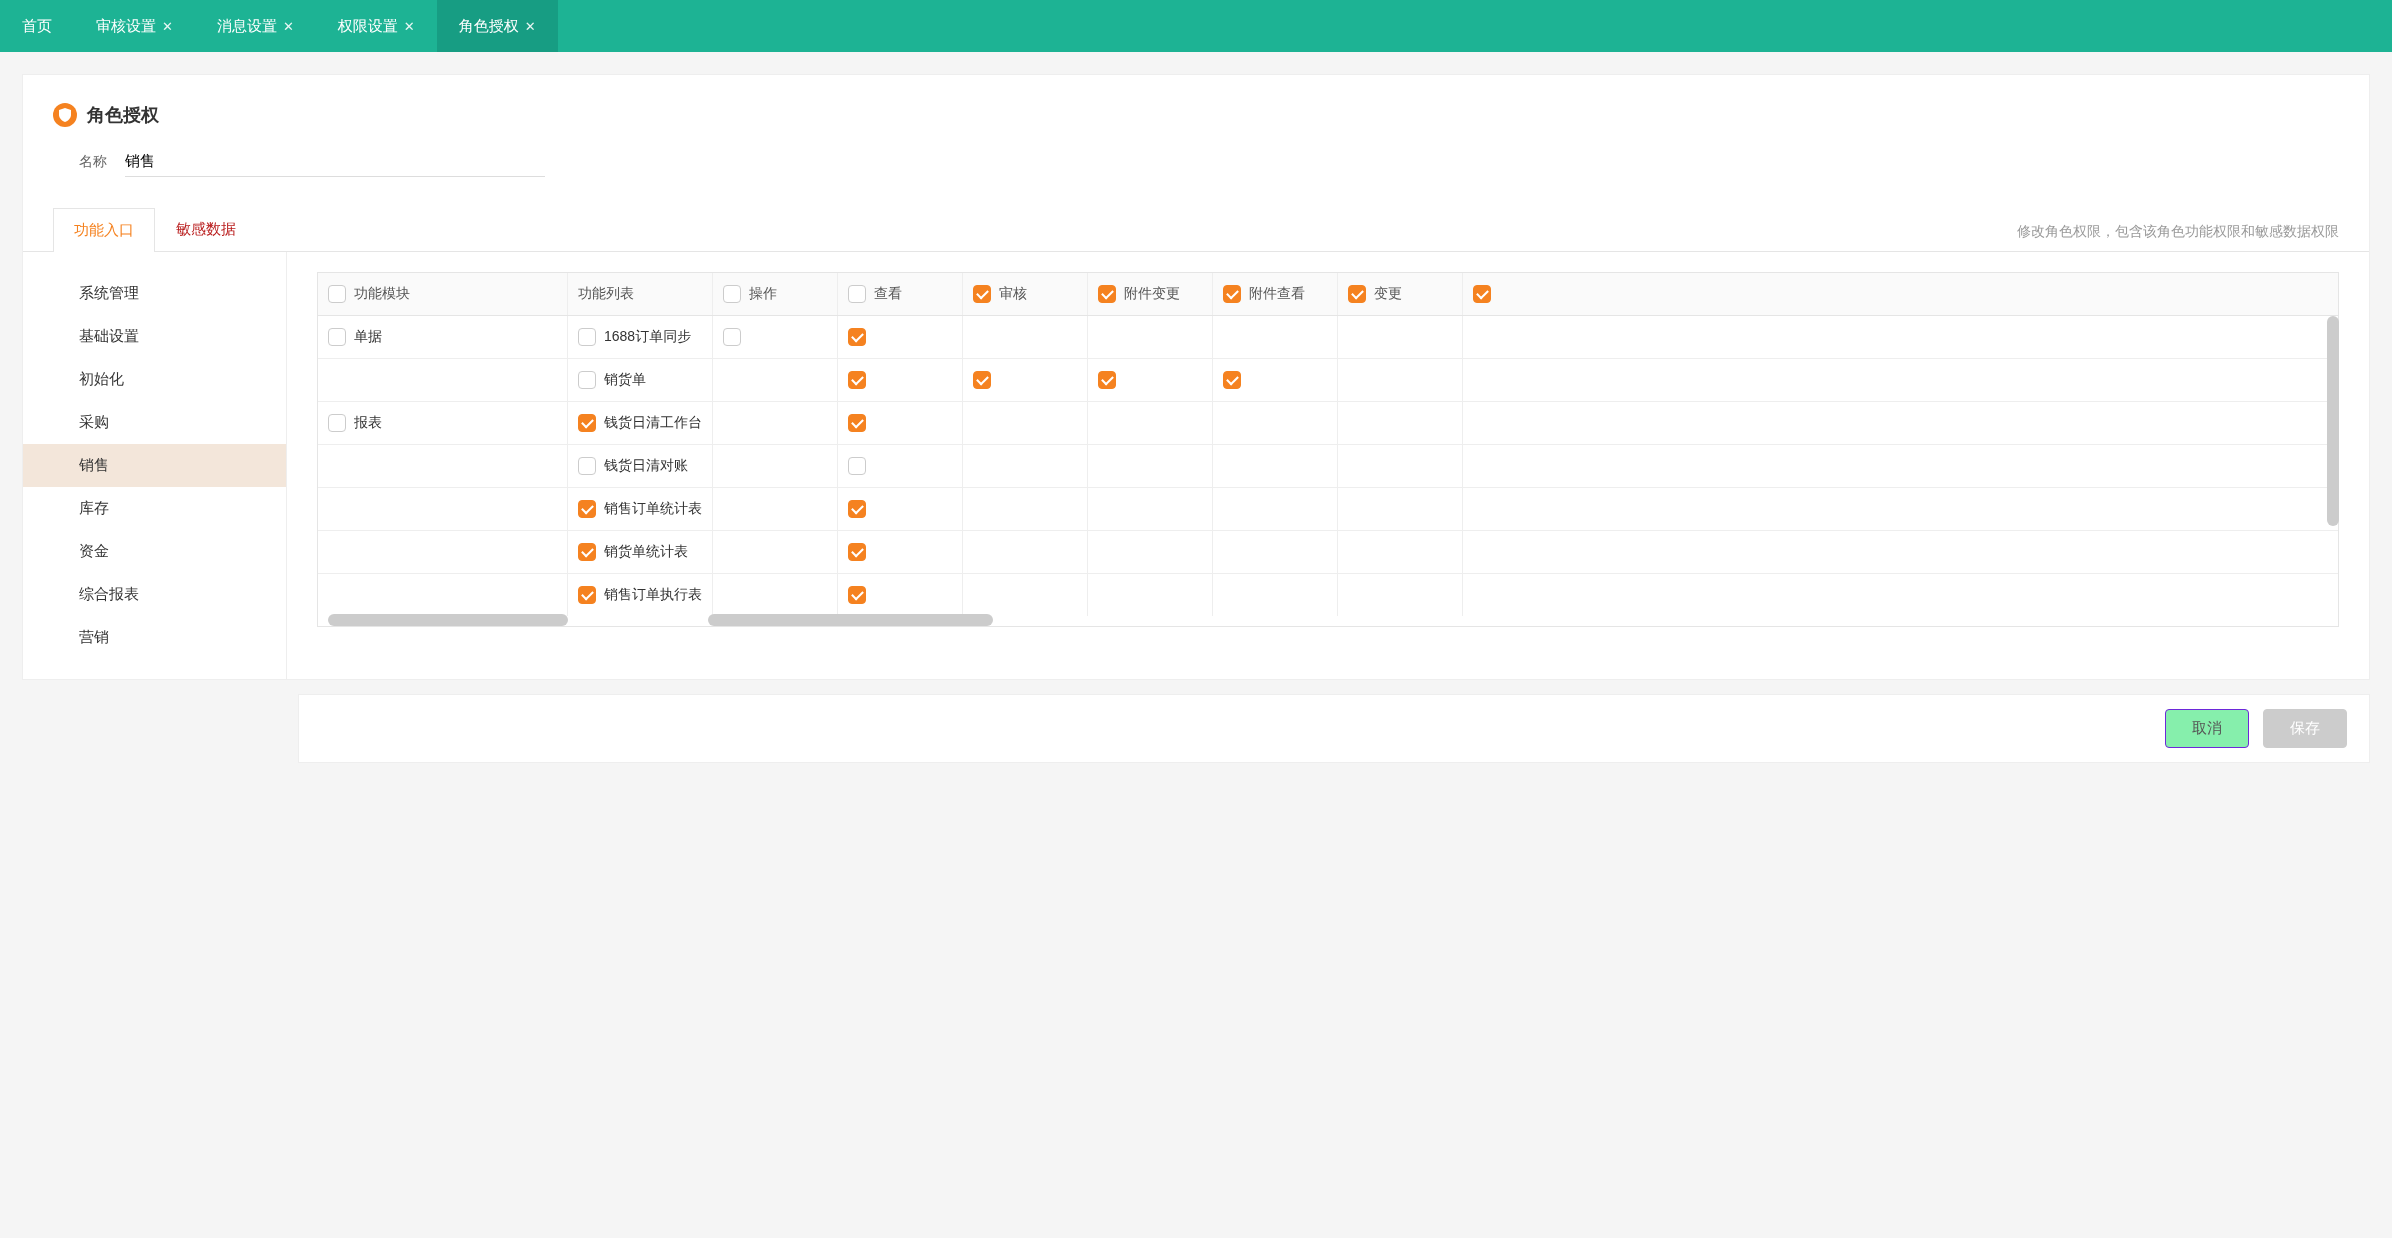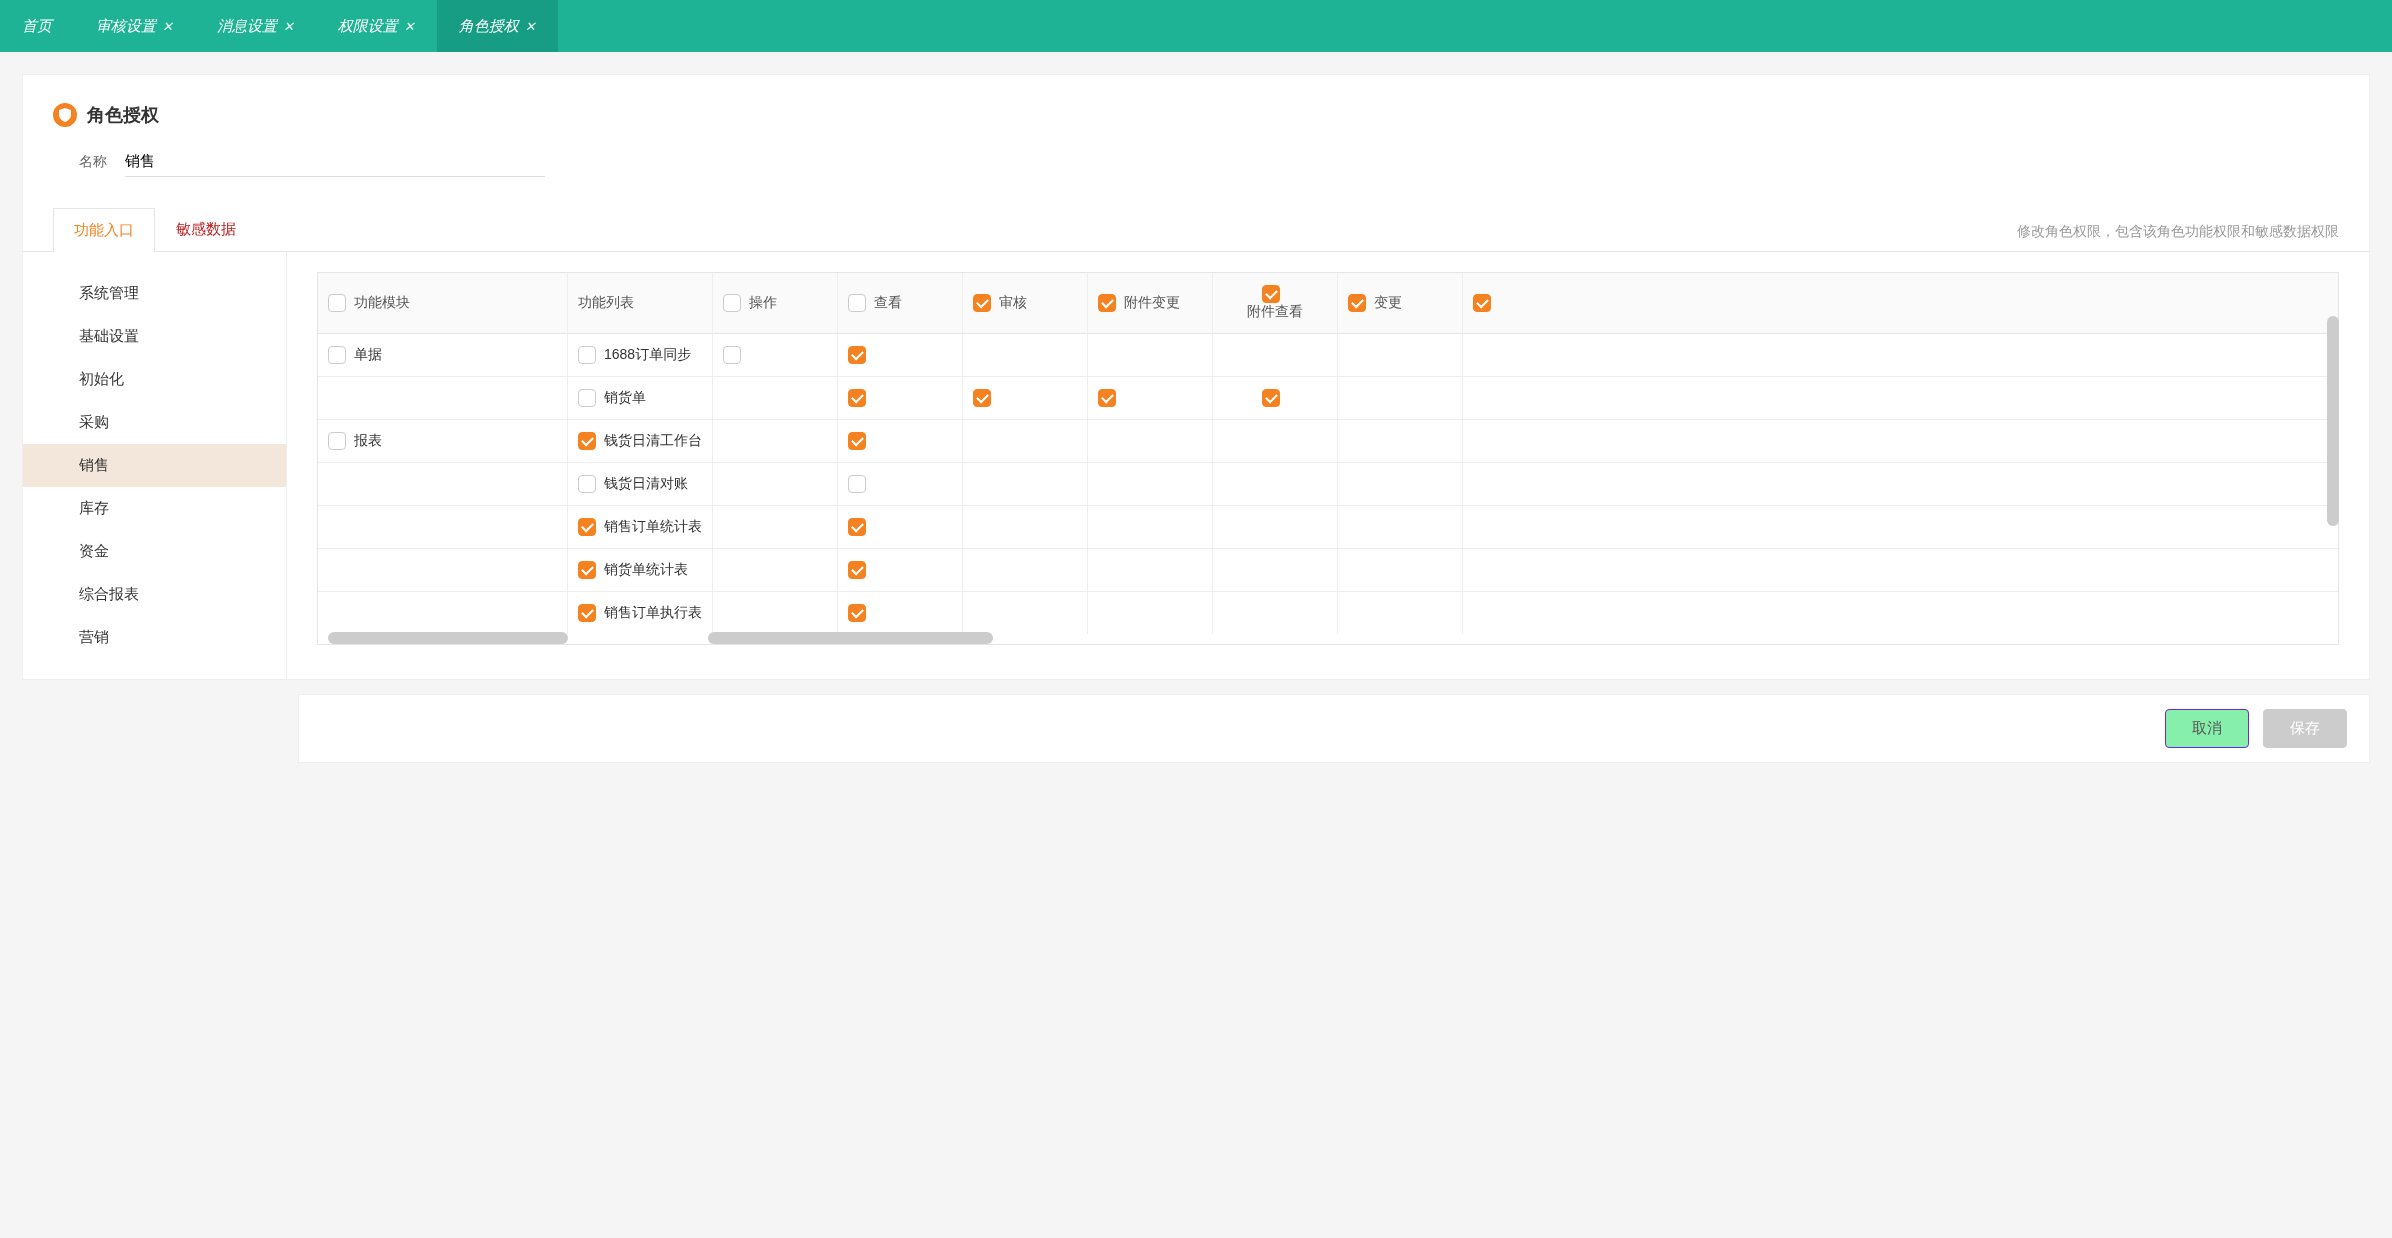--- a/index.html
+++ b/index.html
@@ -1,19 +1,19 @@
 <!DOCTYPE html>
 <html><head>
 <meta charset="utf-8">
 <style>
 * { box-sizing: border-box; margin: 0; padding: 0; }
 body { font-family: -apple-system, "PingFang SC", "Microsoft YaHei", sans-serif; font-size: 14px; color: #333; background: #f5f5f5; }
 
 
-.topnav { background: #1DB394; display: flex; height: 52px; font-style: italic; }
+.topnav { background: #1DB394; display: flex; height: 52px; }
 .topnav .tab { padding: 0 22px; display: flex; align-items: center; color: #fff; font-size: 15px; cursor: pointer; position: relative; }
 .topnav .tab.active { background: #179d83; }
 .topnav .tab .close { margin-left: 6px; font-size: 13px; opacity: 0.9; }
 
 
 .content { margin: 22px 22px 0 22px; background: #fff; padding: 28px 0 0 0; border: 1px solid #eee; }
 .page-header { display: flex; align-items: center; padding: 0 30px 20px 30px; }
 .shield-icon { display: inline-flex; width: 24px; height: 24px; border-radius: 50%; background: #f58220; color: #fff; align-items: center; justify-content: center; margin-right: 10px; font-size: 13px; }
 .page-header h1 { font-size: 18px; font-weight: 600; }
 
@@ -44,21 +44,21 @@
 .grid-header .cell { font-weight: 500; color: #555; }
 .grid-body .grid-row { border-bottom: 1px solid #eee; }
 .grid-body .grid-row:last-child { border-bottom: none; }
 
 .col-module { width: 250px; }
 .col-list   { width: 145px; }
 .col-op     { width: 125px; }
 .col-view   { width: 125px; }
 .col-aud    { width: 125px; }
 .col-attchg { width: 125px; }
-.col-attv   { width: 125px; flex-direction: column; }
+.col-attv   { width: 125px; }
 .col-chg    { width: 125px; }
 .col-last   { width: 30px; }
 
 
 .cb { width: 18px; height: 18px; border: 1px solid #ccc; border-radius: 4px; display: inline-flex; align-items: center; justify-content: center; margin-right: 8px; cursor: pointer; flex-shrink: 0; background: #fff; }
 .cb.checked { background: #f58220; border-color: #f58220; }
 .cb.checked::after { content: ""; width: 5px; height: 9px; border: solid #fff; border-width: 0 2px 2px 0; transform: rotate(45deg) translate(-1px,-1px); }
 
 
 .vscroll { position: absolute; right: 30px; top: 22px; bottom: 6px; width: 12px; }

